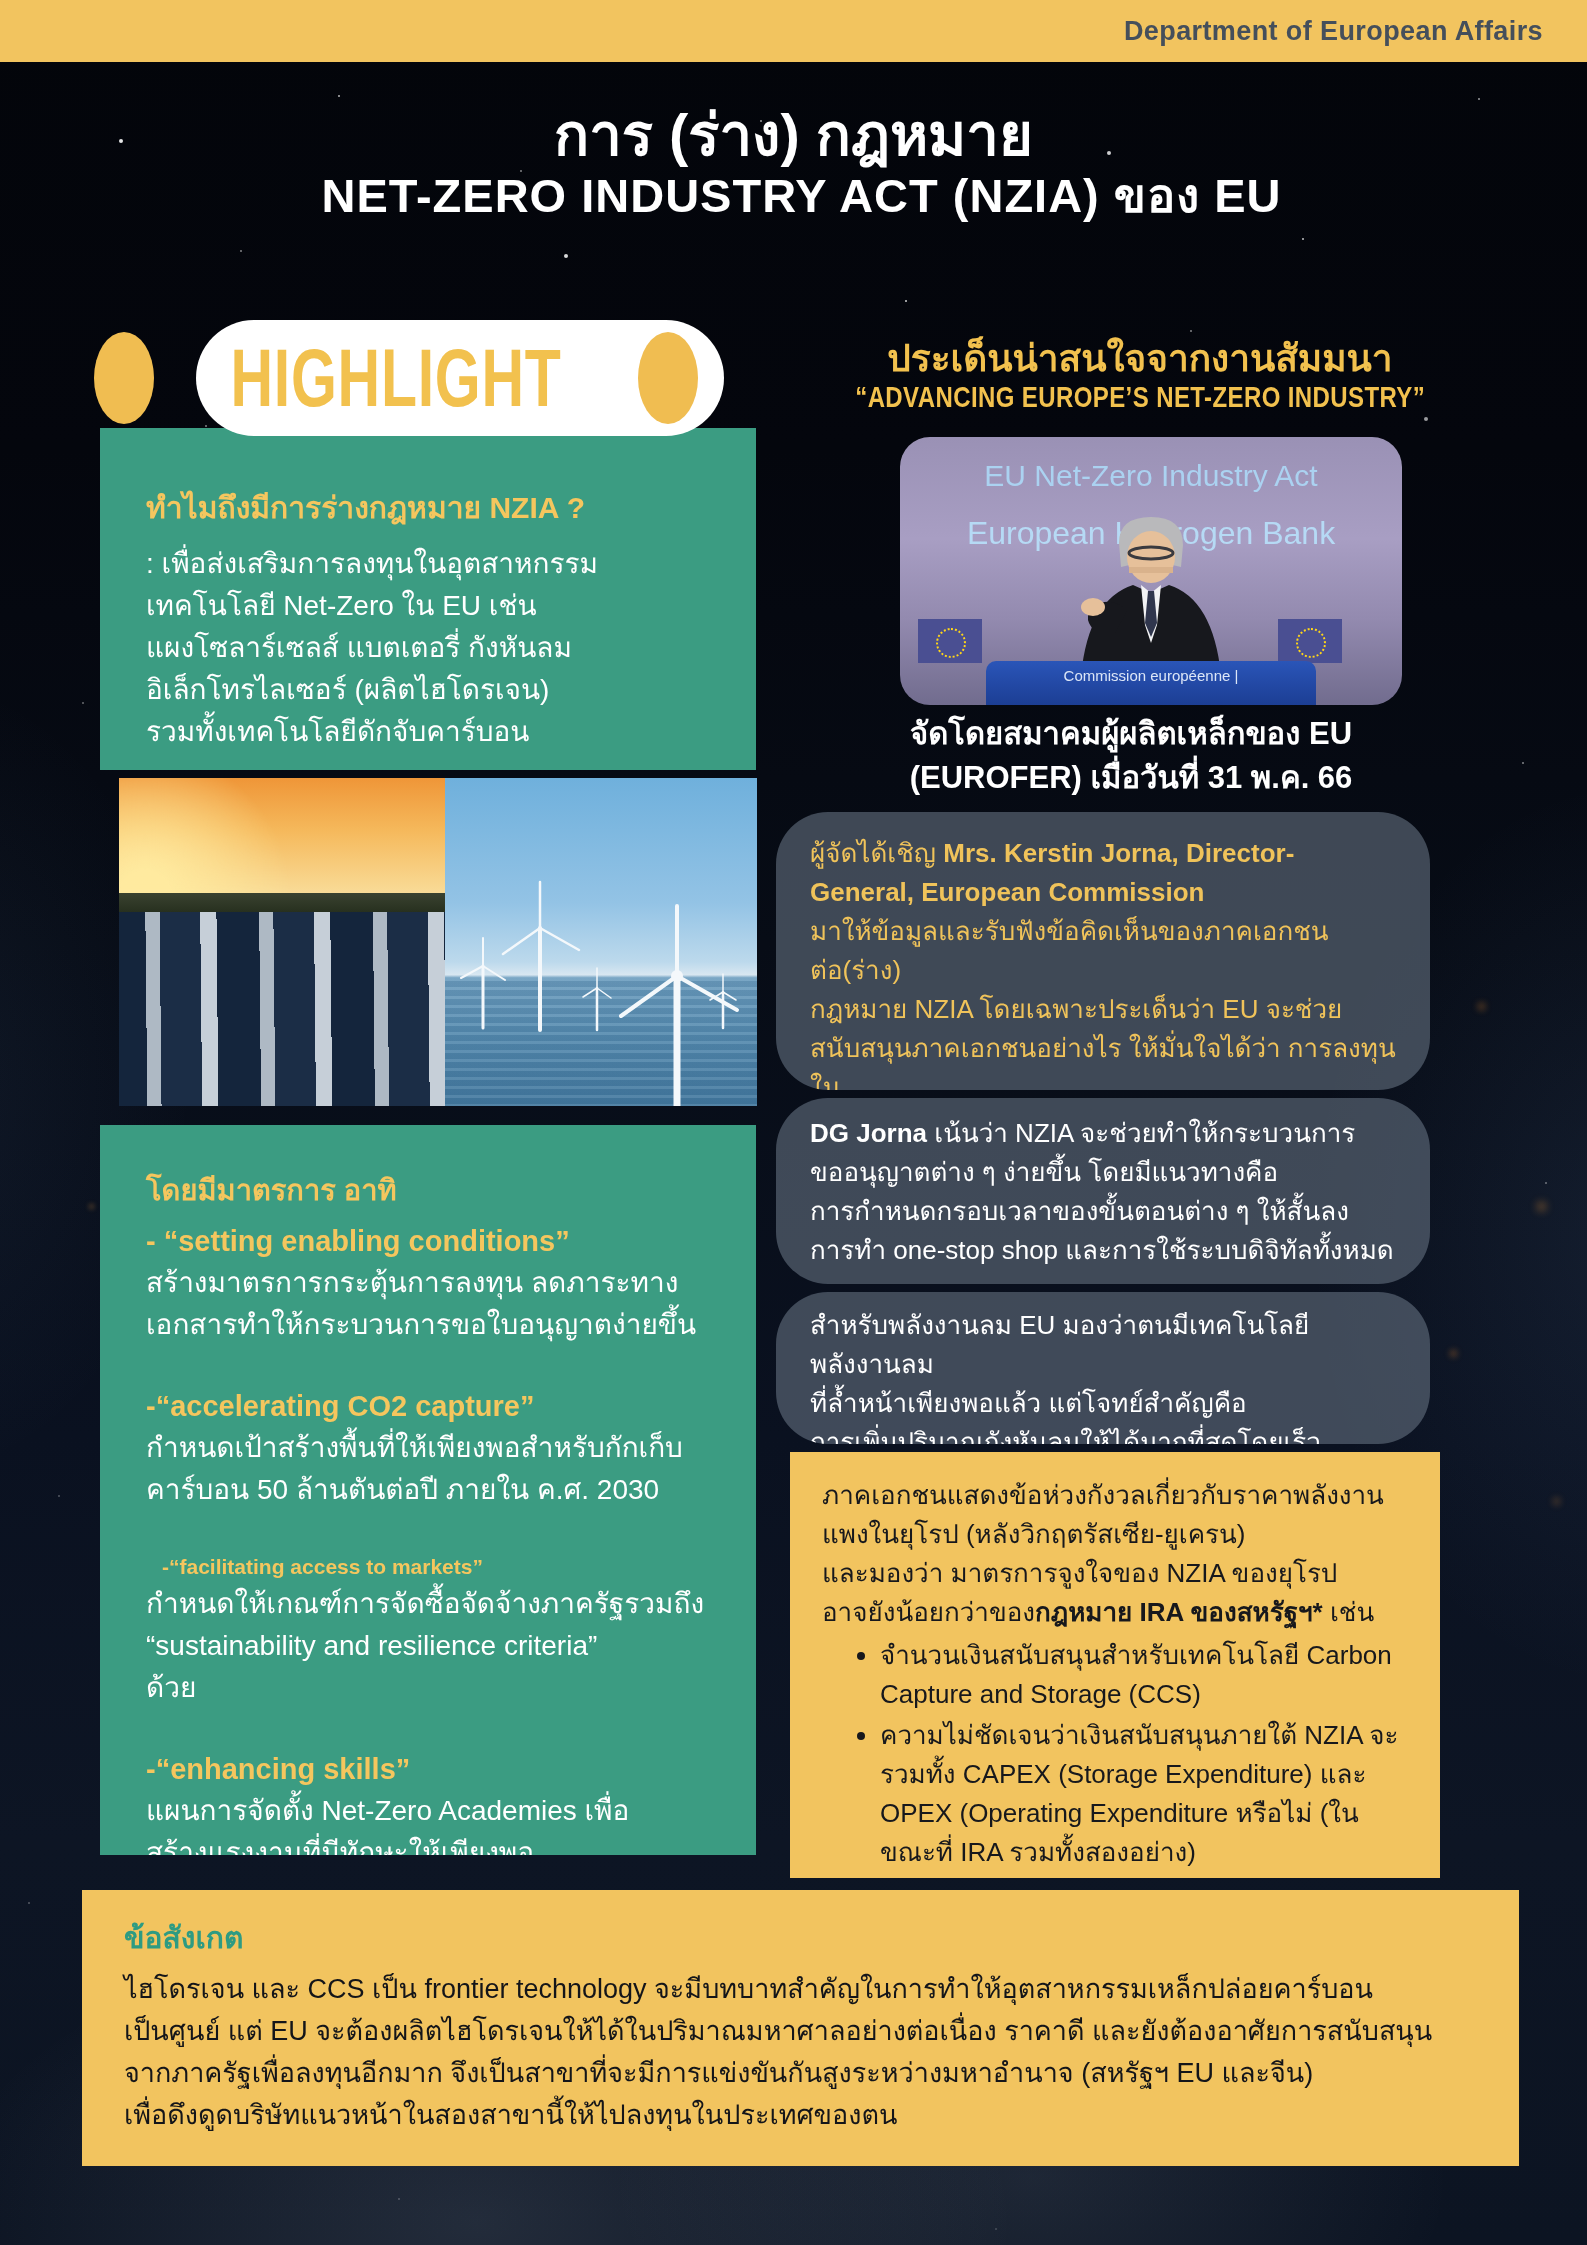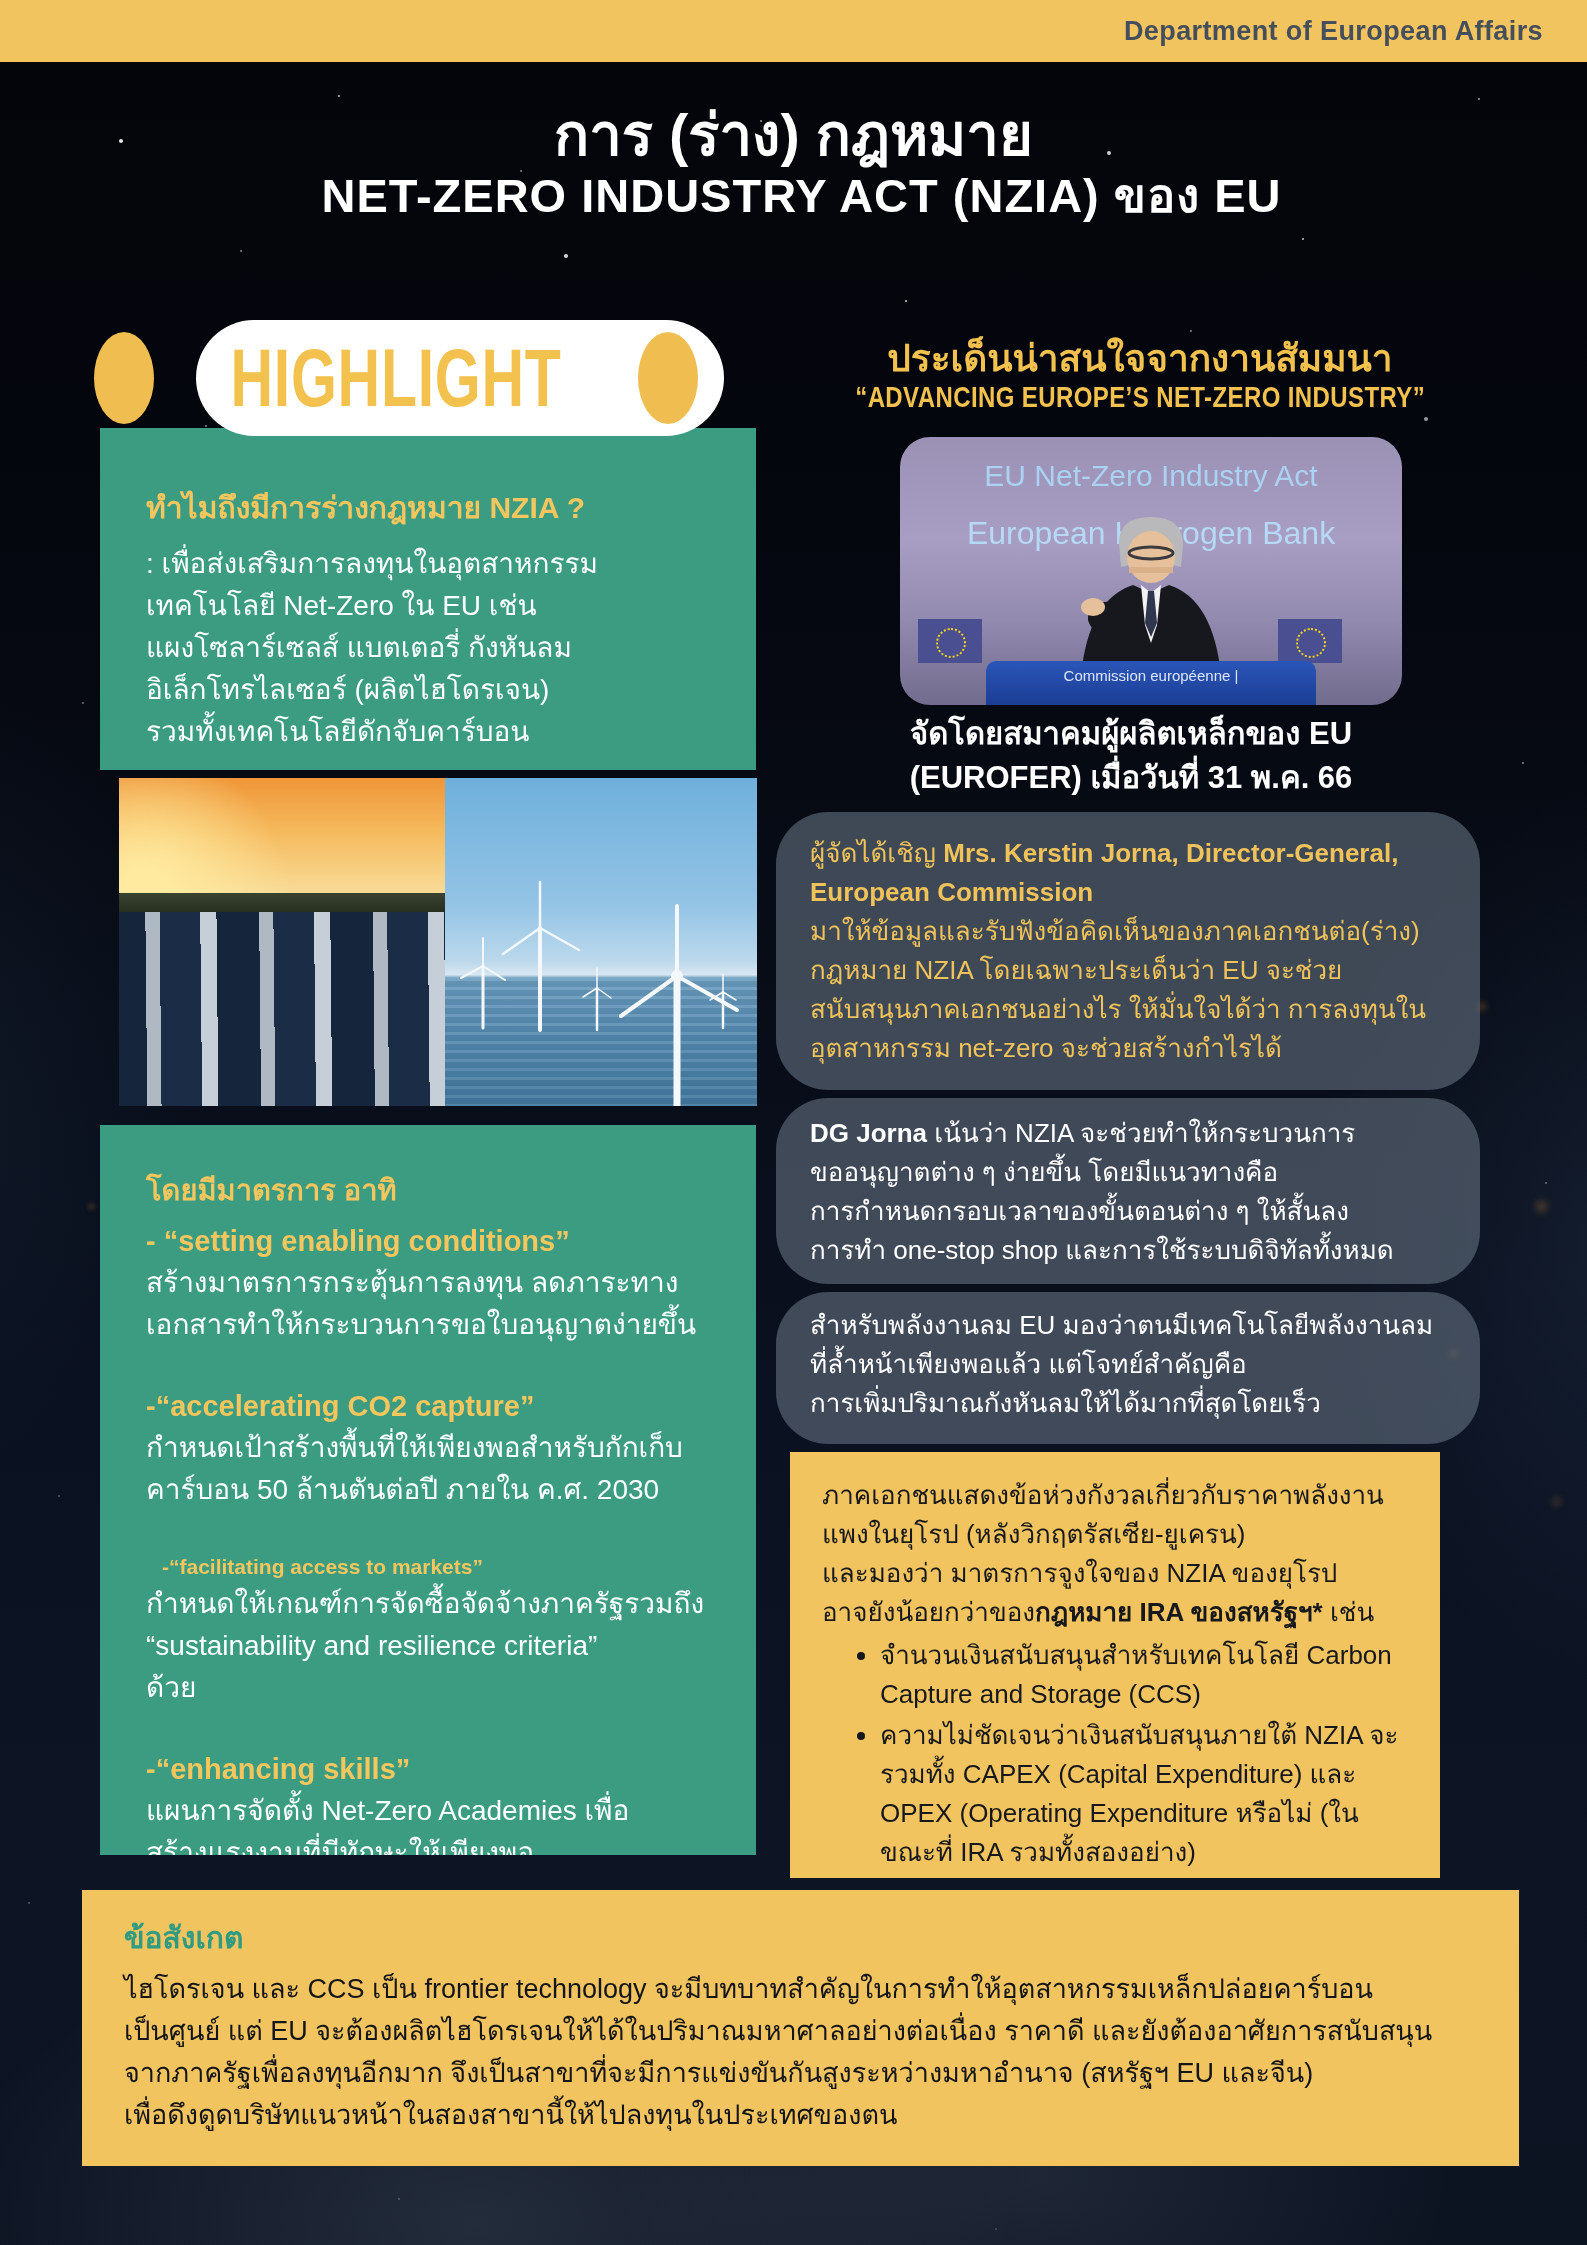--- a/index.html
+++ b/index.html
@@ -83,21 +83,21 @@
     border:2px dotted #ffd617;}
   .flag-left{left:18px;}
   .flag-right{right:60px;}
   .podium{position:absolute;bottom:0;left:50%;transform:translateX(-50%);width:330px;height:44px;
     background:linear-gradient(180deg,#2a55b8,#1c3e94);border-radius:10px 10px 0 0;
     display:flex;align-items:flex-start;justify-content:center;color:#dce6f7;font-size:15px;padding-top:6px;box-sizing:border-box;}
   .speaker-svg{position:absolute;bottom:30px;left:50%;transform:translateX(-50%);}
   .seminar-caption{position:absolute;left:795px;top:712px;width:672px;text-align:center;color:#fff;
     font-weight:bold;font-size:31px;line-height:1.42;white-space:pre-line;z-index:2;}
 
-  .dark-box{position:absolute;left:776px;width:704px;background:rgba(92,104,120,.66);border-radius:52px;
+  .dark-box{position:absolute;left:776px;width:654px;background:rgba(92,104,120,.66);border-radius:52px;
     color:#fff;font-size:26px;line-height:1.5;box-sizing:border-box;padding:22px 34px;overflow:hidden;
     white-space:pre-line;z-index:2;}
   .point1{top:812px;height:278px;color:#F0C35A;}
   .point2{top:1098px;height:186px;padding-top:16px;}
   .point3{top:1292px;height:152px;padding-top:14px;}
   .seg-bold{font-weight:bold;}
 
   .concerns-box{position:absolute;left:790px;top:1452px;width:650px;height:426px;background:#F2C45F;
     color:#17181c;font-size:26px;line-height:1.5;box-sizing:border-box;padding:24px 26px 0 32px;
     overflow:hidden;z-index:2;}
@@ -227,21 +227,21 @@
 ที่ล้ำหน้าเพียงพอแล้ว แต่โจทย์สำคัญคือ
 การเพิ่มปริมาณกังหันลมให้ได้มากที่สุดโดยเร็ว</div>
 
   <div class="concerns-box">
     <div class="concerns-text"><span>ภาคเอกชนแสดงข้อห่วงกังวลเกี่ยวกับราคาพลังงาน
 แพงในยุโรป (หลังวิกฤตรัสเซีย-ยูเครน)
 และมองว่า มาตรการจูงใจของ NZIA ของยุโรป
 อาจยังน้อยกว่าของ</span><span class="seg-bold">กฎหมาย IRA ของสหรัฐฯ*</span><span> เช่น</span></div>
     <ul class="concern-list">
       <li>จำนวนเงินสนับสนุนสำหรับเทคโนโลยี Carbon Capture and Storage (CCS)</li>
-      <li>ความไม่ชัดเจนว่าเงินสนับสนุนภายใต้ NZIA จะรวมทั้ง CAPEX (Capital Expenditure) และ OPEX (Operating Expenditure หรือไม่ (ในขณะที่ IRA รวมทั้งสองอย่าง)</li>
+      <li>ความไม่ชัดเจนว่าเงินสนับสนุนภายใต้ NZIA จะรวมทั้ง CAPEX (Storage Expenditure) และ OPEX (Operating Expenditure หรือไม่ (ในขณะที่ IRA รวมทั้งสองอย่าง)</li>
     </ul>
   </div>
 
   <div class="green-box" style="left:100px;top:1125px;width:656px;height:730px;padding:42px 28px 0 46px;">
     <div class="why-heading" style="font-size:29px;">โดยมีมาตรการ อาทิ</div>
     <div class="why-heading" style="font-size:29px;margin-bottom:4px;">- “setting enabling conditions”</div>
     <div class="box-body">สร้างมาตรการกระตุ้นการลงทุน ลดภาระทาง
 เอกสารทำให้กระบวนการขอใบอนุญาตง่ายขึ้น</div>
     <div class="why-heading" style="font-size:29px;margin:44px 0 4px 0;">-“accelerating CO2 capture”</div>
     <div class="box-body">กำหนดเป้าสร้างพื้นที่ให้เพียงพอสำหรับกักเก็บ

